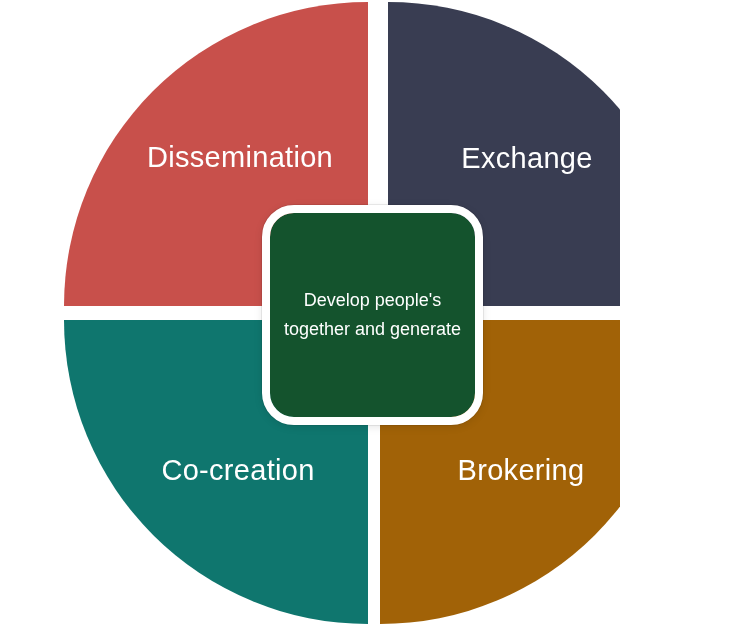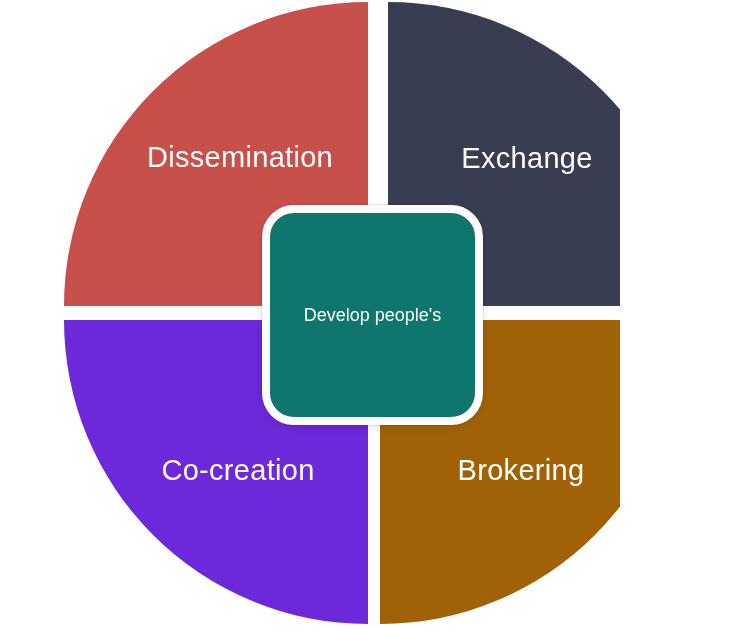--- a/index.html
+++ b/index.html
@@ -67,27 +67,28 @@
 <div class="canvas">
 
   <div class="quadrant q-tl" style="background-color: rgb(200, 80, 75);">
     <span class="q-label">Dissemination</span>
   </div>
 
   <div class="quadrant q-tr" style="background-color: rgb(57, 61, 82);">
     <span class="q-label">Exchange</span>
   </div>
 
-  <div class="quadrant q-bl" style="background-color: #6d28d9;">
+  <div class="quadrant q-bl" style="background-color: #0f766e;">
     <span class="q-label">Co-creation</span>
   </div>
 
   <div class="quadrant q-br" style="background-color: #a16207;">
     <span class="q-label">Brokering</span>
   </div>
 
-  <div class="center-box" style="background-color: #0f766e;">
+  <div class="center-box" style="background-color: #14532d;">
     <div class="center-text">
       <div>Develop people's</div>
+      <div>together and generate</div>
     </div>
   </div>
 
 </div>
 
 </body></html>

